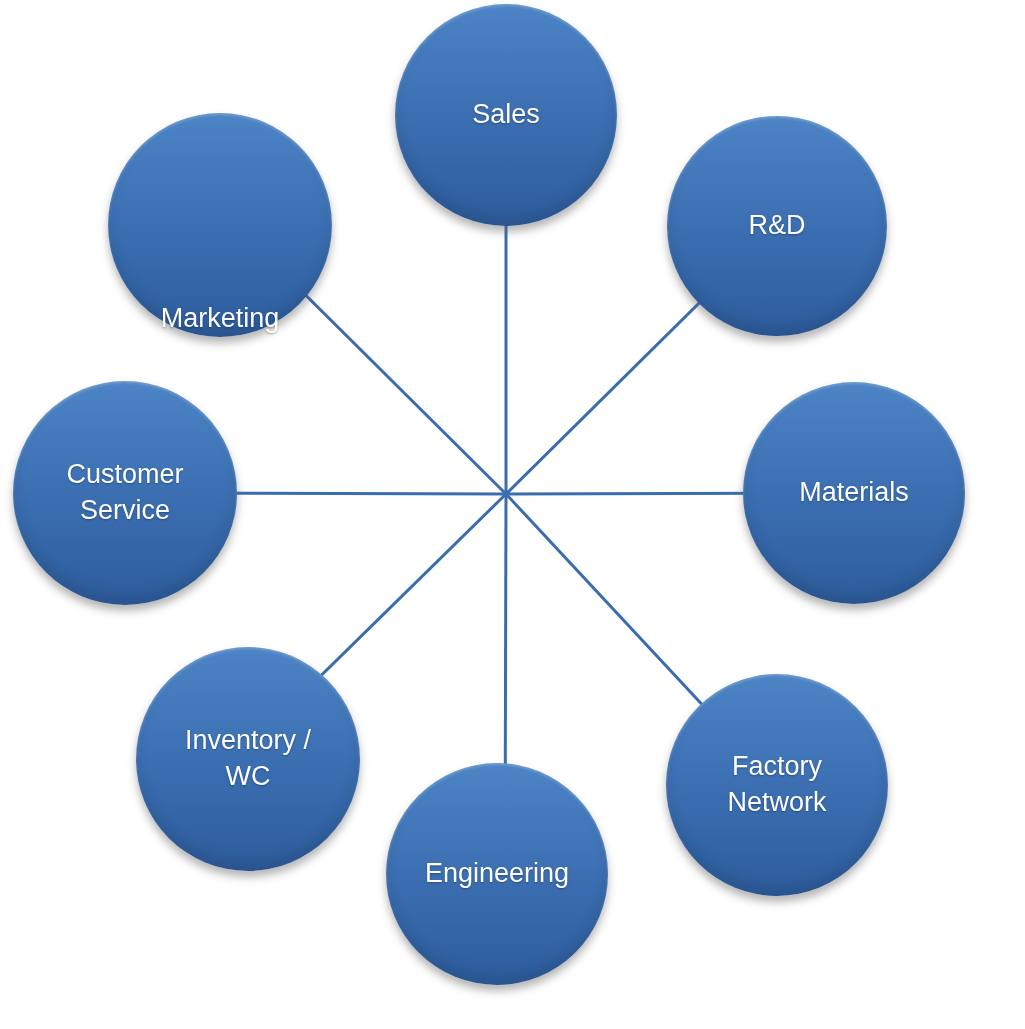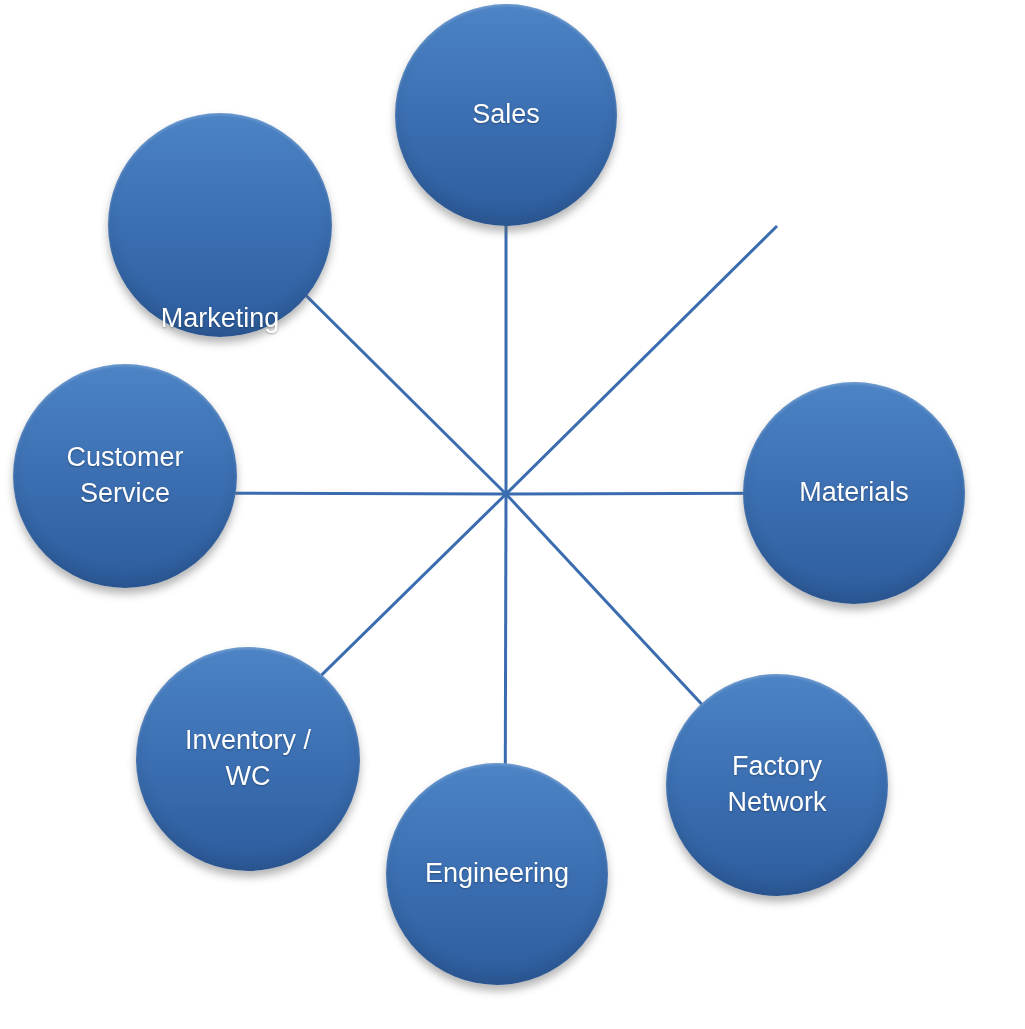--- a/index.html
+++ b/index.html
@@ -62,31 +62,34 @@
       <line x1="506" y1="494" x2="777" y2="785" stroke="#3a6cb0" stroke-width="3"></line>
       <line x1="506" y1="494" x2="505" y2="874" stroke="#3a6cb0" stroke-width="3"></line>
       <line x1="506" y1="494" x2="236" y2="759" stroke="#3a6cb0" stroke-width="3"></line>
       <line x1="506" y1="494" x2="125" y2="493" stroke="#3a6cb0" stroke-width="3"></line>
       <line x1="506" y1="494" x2="235" y2="225" stroke="#3a6cb0" stroke-width="3"></line>
     </svg>
 
 <div class="node" style="left: 395px; top: 4px; width: 222px; height: 222px;">
       <div class="label">Sales</div>
     </div>
+    <div class="node" style="left: 667px; top: 116px; width: 220px; height: 220px;">
+      <div class="label">R&amp;D</div>
+    </div>
     <div class="node" style="left: 743px; top: 382px; width: 222px; height: 222px;">
       <div class="label">Materials</div>
     </div>
     <div class="node" style="left: 666px; top: 674px; width: 222px; height: 222px;">
       <div class="label">Factory Network</div>
     </div>
     <div class="node" style="left: 386px; top: 763px; width: 222px; height: 222px;">
       <div class="label">Engineering</div>
     </div>
     <div class="node" style="left: 136px; top: 647px; width: 224px; height: 224px;">
       <div class="label">Inventory / WC</div>
     </div>
-    <div class="node" style="left: 13px; top: 364px; width: 224px; height: 224px;">
+    <div class="node" style="left: 13px; top: 381px; width: 224px; height: 224px;">
       <div class="label">Customer Service</div>
     </div>
     <div class="node" style="left: 108px; top: 113px; width: 224px; height: 224px; align-items: flex-end;">
       <div class="label">Marketing</div>
     </div>
   </div>
 
 </body></html>

